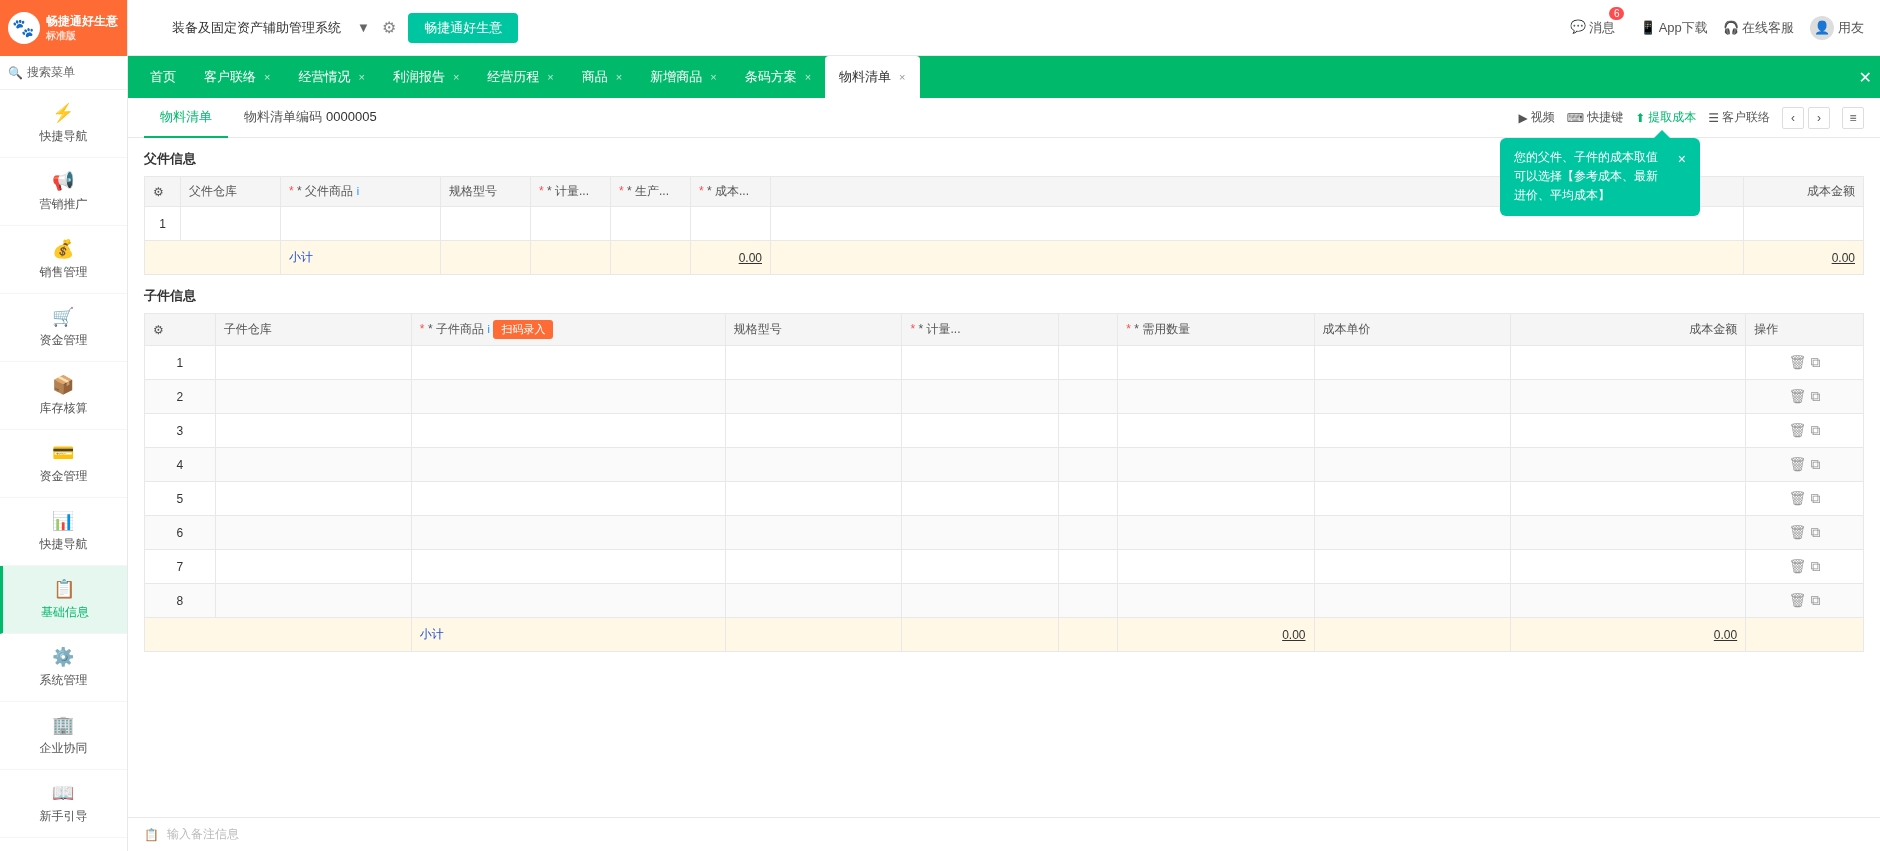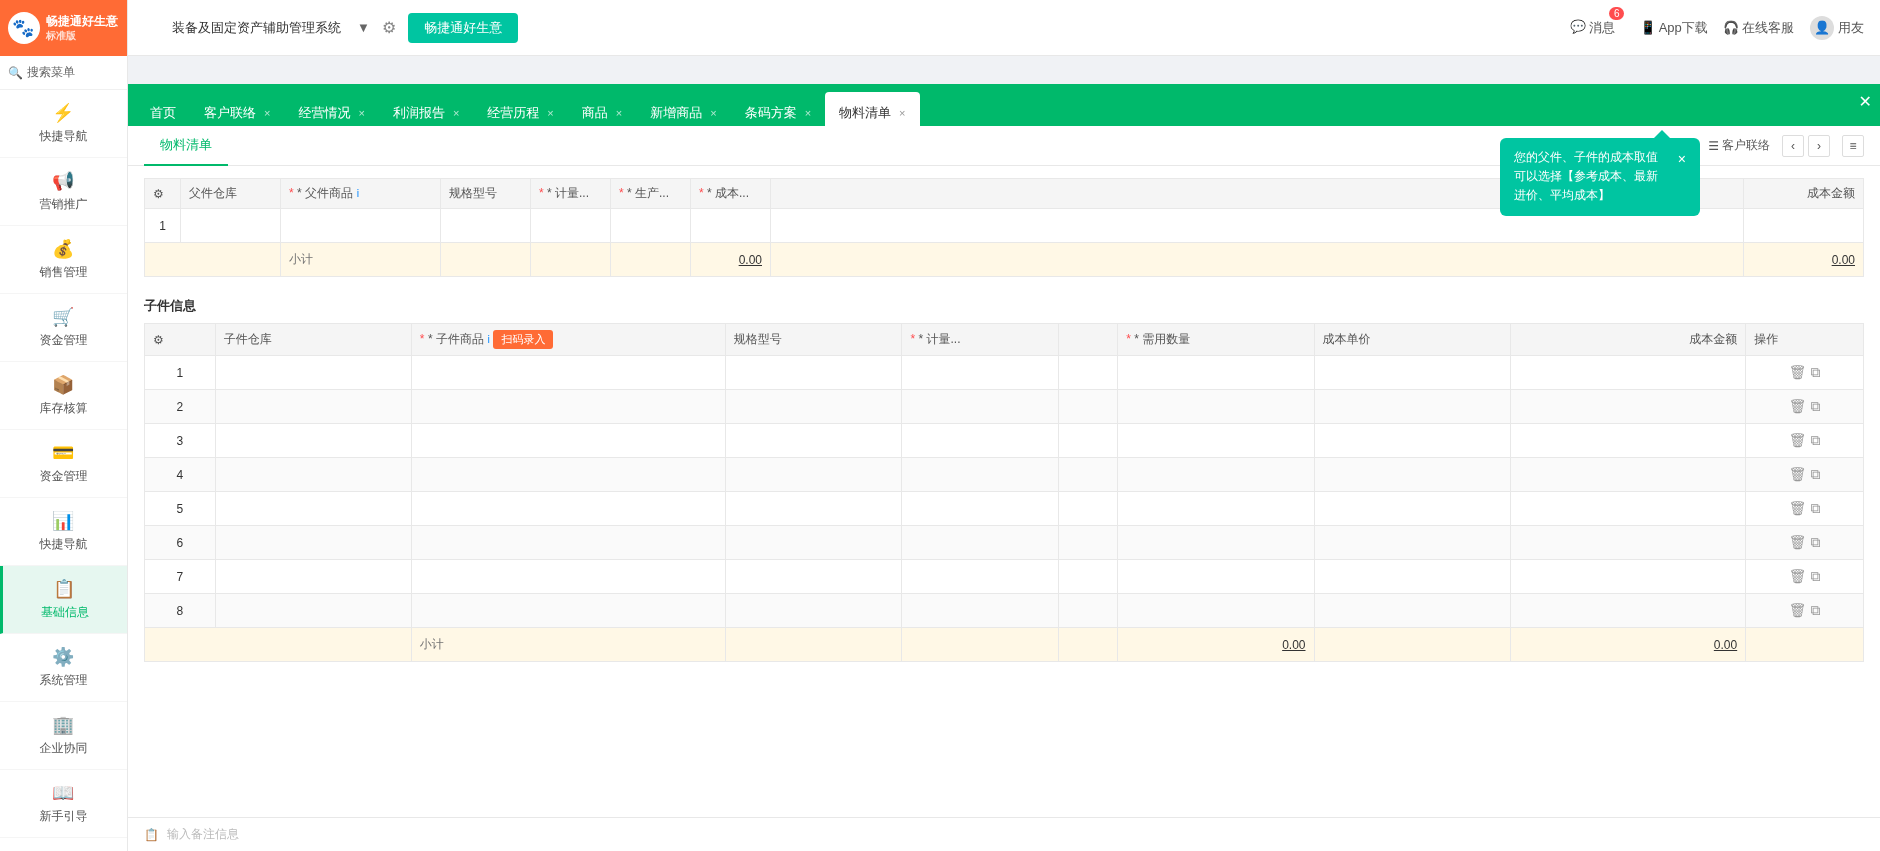--- a/index.html
+++ b/index.html
@@ -92,24 +92,24 @@
       padding: 1px 5px;
       margin-left: -8px;
       margin-top: -12px;
     }
     .gear-icon { color: #888; cursor: pointer; font-size: 16px; }
 
     
     .nav-tabs {
       background: #00b96b;
       display: flex;
-      padding: 8px 8px;
+      align-items: center;
+      padding: 0 8px;
       height: 42px;
       flex-shrink: 0;
-      margin-top: 28px;
     }
     .nav-tab {
       color: #fff;
       padding: 0 14px;
       height: 42px;
       display: flex;
       align-items: center;
       cursor: pointer;
       font-size: 13px;
       gap: 4px;
@@ -175,21 +175,21 @@
     }
     .data-table td {
       border: 1px solid #e8e8e8;
       padding: 4px 8px;
       height: 34px;
       color: #333;
     }
     .data-table tr:nth-child(even) td { background: #fafafa; }
     .row-num { color: #999; text-align: center; width: 30px; }
     .subtotal-row td { background: #fff8e6 !important; font-weight: 500; color: #333; }
-    .subtotal-label { color: #737373; font-family: Liberation Serif, serif; }
+    .subtotal-label { color: #1d4ed8; font-family: Liberation Serif, serif; }
     .subtotal-value { text-align: right; font-weight: 600; text-decoration: underline; }
 
     
     .scan-btn {
       background: #ff6b35;
       color: #fff;
       border: none;
       border-radius: 3px;
       padding: 2px 8px;
       font-size: 11px;
@@ -385,20 +385,24 @@
       <span class="close-x">×</span>
     </div>
     <span class="nav-close" style="margin-left:auto;">✕</span>
   </div>
 
   <div class="content">
 
     <div class="subtabs">
       <div class="subtab active">
         <span>物料清单</span>
+      </div>
+      <div class="subtab">
+        <span>物料清单编码</span>
+        <span class="subtab-code">0000005</span>
       </div>
       <div class="subtabs-right">
         <span>
           <span>▶</span>
           <span>视频</span>
         </span>
         <span>
           <span>⌨</span>
           <span>快捷键</span>
         </span>
@@ -412,20 +416,21 @@
         </span>
         <div class="nav-arrows">
           <div class="nav-arrow">‹</div>
           <div class="nav-arrow">›</div>
         </div>
         <div class="menu-btn">≡</div>
       </div>
     </div>
 
     <div class="section">
+      <div class="section-title">父件信息</div>
       <table class="data-table">
         <thead>
           <tr>
             <th class="settings-col">⚙</th>
             <th class="col-warehouse">父件仓库</th>
             <th class="col-product">
               <span style="color:#ff4d4f">* </span><span>* 父件商品</span>
               <span style="color:#1890ff;font-size:11px;">ℹ</span>
             </th>
             <th class="col-spec">规格型号</th>
@@ -461,21 +466,21 @@
             <td></td>
             <td></td>
             <td class="subtotal-value">0.00</td>
             <td></td>
             <td class="col-amount subtotal-value">0.00</td>
           </tr>
         </tbody>
       </table>
     </div>
 
-    <div class="section" style="padding-top:20px;flex:1;">
+    <div class="section" style="padding-top:12px;flex:1;">
       <div class="section-title">子件信息</div>
       <table class="data-table">
         <thead>
           <tr>
             <th class="settings-col">⚙</th>
             <th class="col-warehouse">子件仓库</th>
             <th class="col-product">
               <span style="color:#ff4d4f">* </span><span>* 子件商品</span>
               <span style="color:#1890ff;font-size:11px;">ℹ</span>
               <button class="scan-btn">扫码录入</button>

